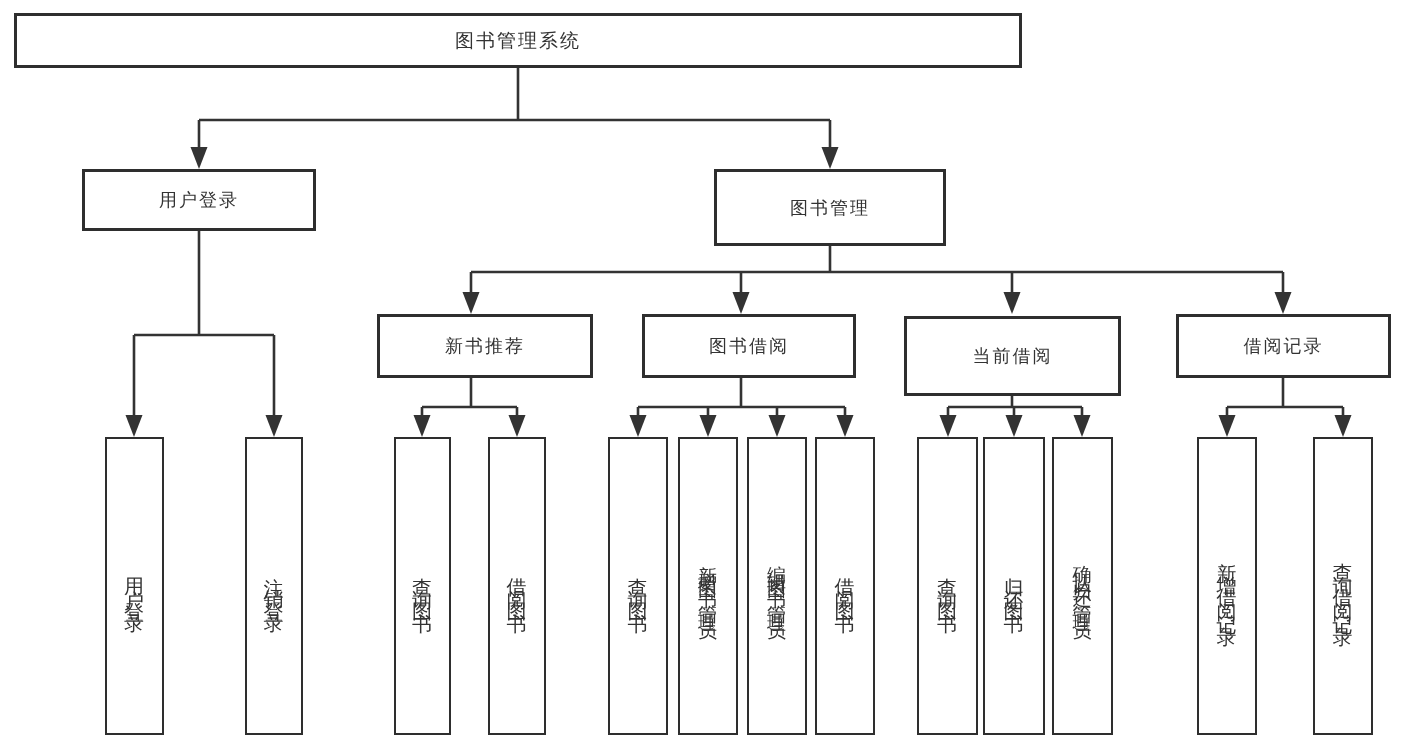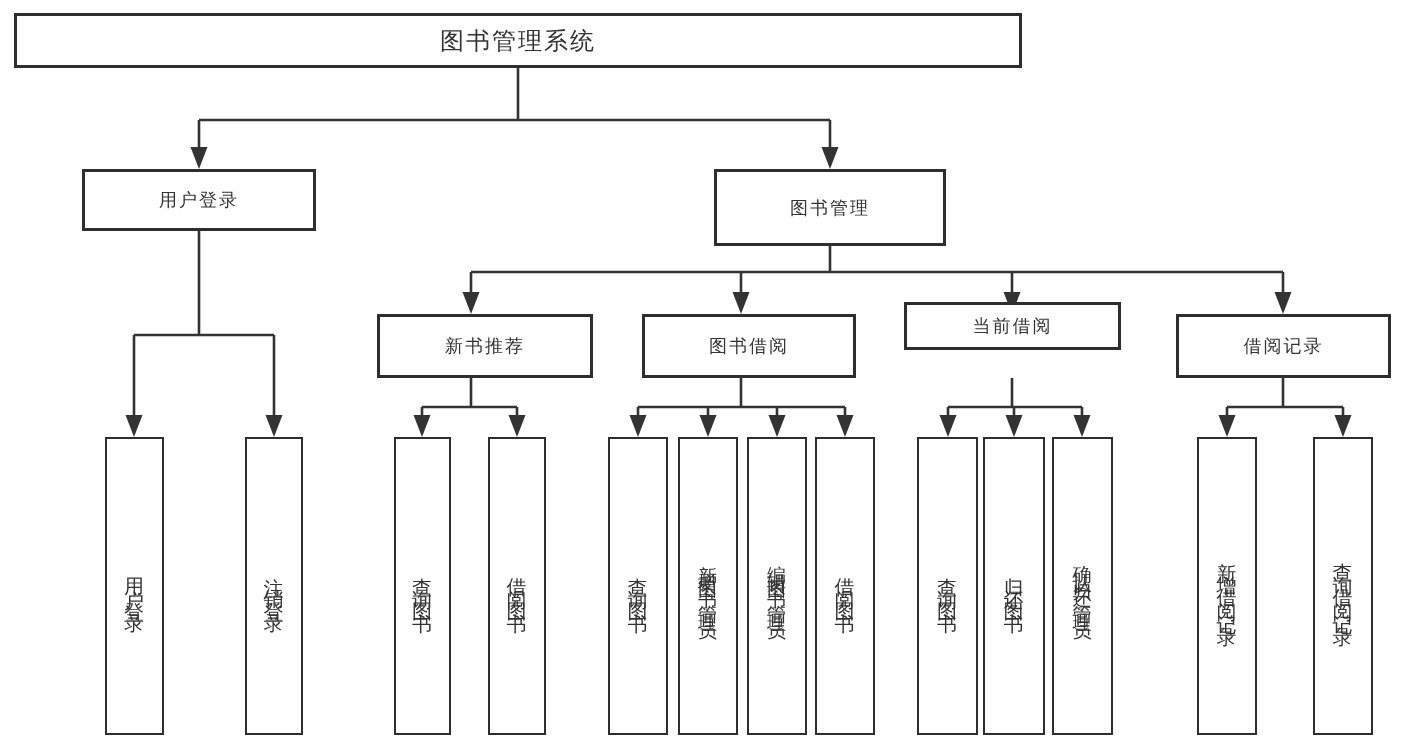--- a/index.html
+++ b/index.html
@@ -27,21 +27,21 @@
     position: absolute;
     box-sizing: border-box;
     background: #ffffff;
     border: 3px solid #2e2e2e;
     display: flex;
     align-items: center;
     justify-content: center;
     color: #333333;
     z-index: 2;
   }
-  .box.root-box { font-size: 24px; letter-spacing: 2px; }
+  .box.root-box { font-size: 19px; letter-spacing: 2px; }
   .box.mid-box  { font-size: 18px; letter-spacing: 2px; }
   .box.leaf-box { border-width: 2.5px; }
   .vtext {
     writing-mode: vertical-rl;
     text-orientation: mixed;
     font-size: 20px;
     line-height: 1;
     color: #333333;
     white-space: nowrap;
   }
@@ -128,21 +128,21 @@
   <div class="box mid-box" style="left:714px; top:169px; width:232px; height:77px;">
     <span>图书管理</span>
   </div>
 
   <div class="box mid-box" style="left:377px; top:314px; width:216px; height:64px;">
     <span>新书推荐</span>
   </div>
   <div class="box mid-box" style="left:642px; top:314px; width:214px; height:64px;">
     <span>图书借阅</span>
   </div>
-  <div class="box mid-box" style="left:904px; top:302px; width:217px; height:48px;">
+  <div class="box mid-box" style="left:904px; top:316px; width:217px; height:80px;">
     <span>当前借阅</span>
   </div>
   <div class="box mid-box" style="left:1176px; top:314px; width:215px; height:64px;text-align:center;">
     <span>借阅记录</span>
   </div>
 
   <div class="box leaf-box" style="left:105px; top:437px; width:59px; height:298px;">
     <span class="vtext ls-wide">用户登录</span>
   </div>
   <div class="box leaf-box" style="left:245px; top:437px; width:58px; height:298px;">

